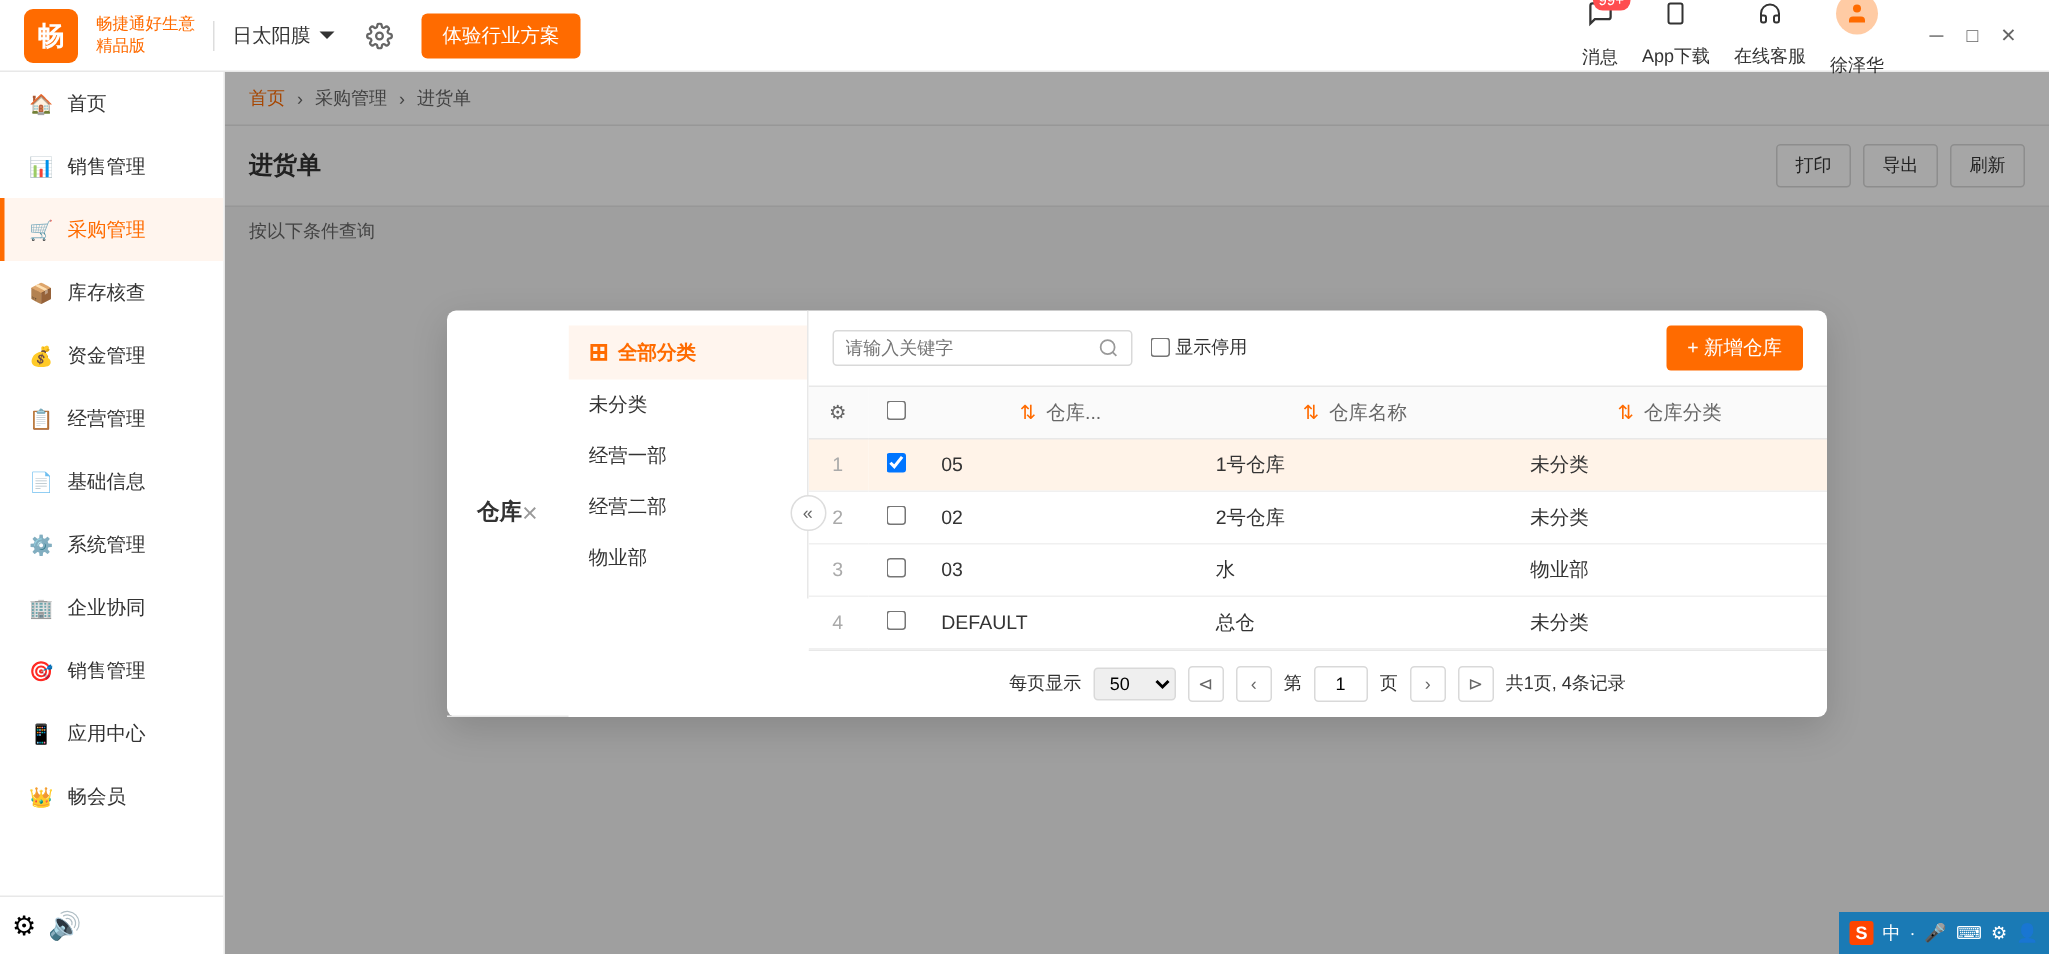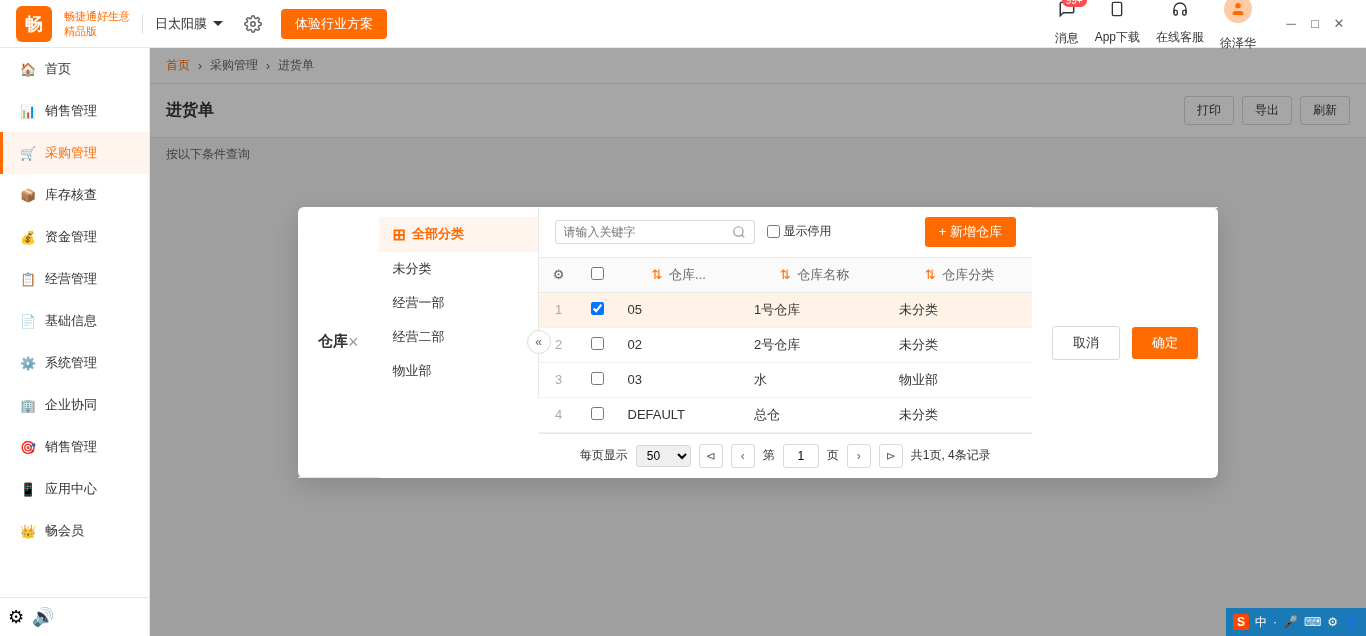--- a/index.html
+++ b/index.html
@@ -448,24 +448,20 @@
               <span>第</span>
               <input class="page-input" type="text" value="1" style="">
               <span>页</span>
               <div class="page-btn">›</div>
               <div class="page-btn">⊳</div>
               <span>共1页, 4条记录</span>
             </div>
           </div>
         </div>
 
-        <div class="dialog-footer">
-          <button class="btn-cancel">取消</button>
-          <button class="btn-confirm">确定</button>
-        </div>
       </div>
     </div>
   </div>
 </div>
 
 <div style="position:fixed;bottom:0;right:0;height:28px;background:#1a7ab5;width:140px;display:flex;align-items:center;justify-content:center;color:#fff;font-size:12px;gap:6px;z-index:9999;">
   <span style="background:#ff4500;color:#fff;padding:1px 4px;border-radius:2px;font-weight:bold;">S</span>
   <span>中</span>
   <span>·</span>
   <span>🎤</span>

